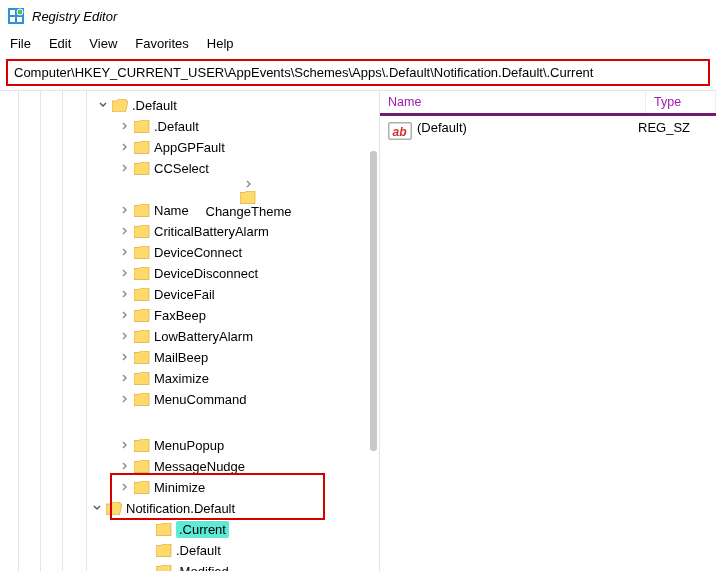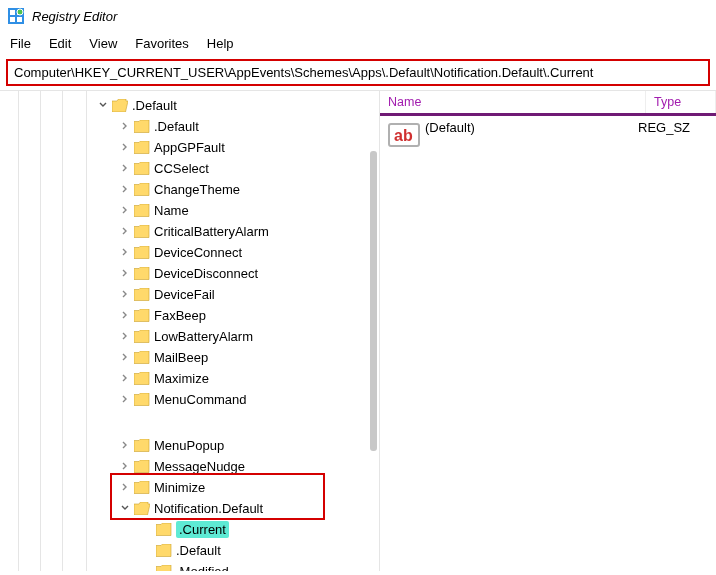--- a/index.html
+++ b/index.html
@@ -115,22 +115,23 @@
   }
   .col-name { flex: 1; }
   .col-type { width: 70px; border-right: none;}
   .list-row {
     display: flex;
     align-items: center;
     padding: 3px 8px;
     font-size: 13px;
   }
   .val-icon {
-    width: 32px; height: 16px;
+    width: 24px; height: 16px;
     margin-right: 5px;
+    font-style: italic;
   }
 </style>
 </head>
 <body>
 
 <div class="titlebar">
   <span class="app-icon">
     <svg viewBox="0 0 16 16">
         <rect x="0" y="0" width="16" height="16" fill="#2f8fe5"></rect>
         <rect x="2" y="2" width="5" height="5" fill="#fff"></rect>
@@ -193,21 +194,21 @@
         </div>
         <div class="row" style="padding-left: 118px;">
           <span class="exp"><svg width="10" height="10" viewBox="0 0 10 10">
               <path d="M3 2 L6 5 L3 8" stroke="#888" fill="none" stroke-width="1.4"></path>
             </svg></span>
           <span class="folder"><svg viewBox="0 0 16 13">
               <path d="M0 1.5 L5 1.5 L6.5 0 L15 0 L15 12.5 L0 12.5 Z" fill="#ffd96b" stroke="#caa12e" stroke-width="0.6"></path>
             </svg></span>
           <span class="label">CCSelect</span>
         </div>
-        <div class="row" style="padding-left: 118px;">
+        <div class="row" style="padding-left: 118px; flex-direction: column;">
           <span class="exp"><svg width="10" height="10" viewBox="0 0 10 10">
               <path d="M3 2 L6 5 L3 8" stroke="#888" fill="none" stroke-width="1.4"></path>
             </svg></span>
           <span class="folder"><svg viewBox="0 0 16 13">
               <path d="M0 1.5 L5 1.5 L6.5 0 L15 0 L15 12.5 L0 12.5 Z" fill="#ffd96b" stroke="#caa12e" stroke-width="0.6"></path>
             </svg></span>
           <span class="label">ChangeTheme</span>
         </div>
         <div class="row" style="padding-left: 118px;">
           <span class="exp"><svg width="10" height="10" viewBox="0 0 10 10">
@@ -319,21 +320,21 @@
         </div>
         <div class="row" style="padding-left: 118px;">
           <span class="exp"><svg width="10" height="10" viewBox="0 0 10 10">
               <path d="M3 2 L6 5 L3 8" stroke="#888" fill="none" stroke-width="1.4"></path>
             </svg></span>
           <span class="folder"><svg viewBox="0 0 16 13">
               <path d="M0 1.5 L5 1.5 L6.5 0 L15 0 L15 12.5 L0 12.5 Z" fill="#ffd96b" stroke="#caa12e" stroke-width="0.6"></path>
             </svg></span>
           <span class="label">Minimize</span>
         </div>
-        <div class="row" style="padding-left: 118px;">
+        <div class="row" style="padding-left: 90px;">
           <span class="exp"><svg width="10" height="10" viewBox="0 0 10 10">
               <path d="M2 3 L5 6 L8 3" stroke="#555" fill="none" stroke-width="1.4"></path>
             </svg></span>
           <span class="folder"><svg viewBox="0 0 16 13">
               <path d="M0 2 L5 2 L6.5 0 L14 0 L14 2 L16 2 L13.5 13 L0 13 Z" fill="#ffd96b" stroke="#caa12e" stroke-width="0.6"></path>
             </svg></span>
           <span class="label">Notification.Default</span>
         </div>
         <div class="row" style="padding-left: 140px;">
           <span class="exp"></span>

